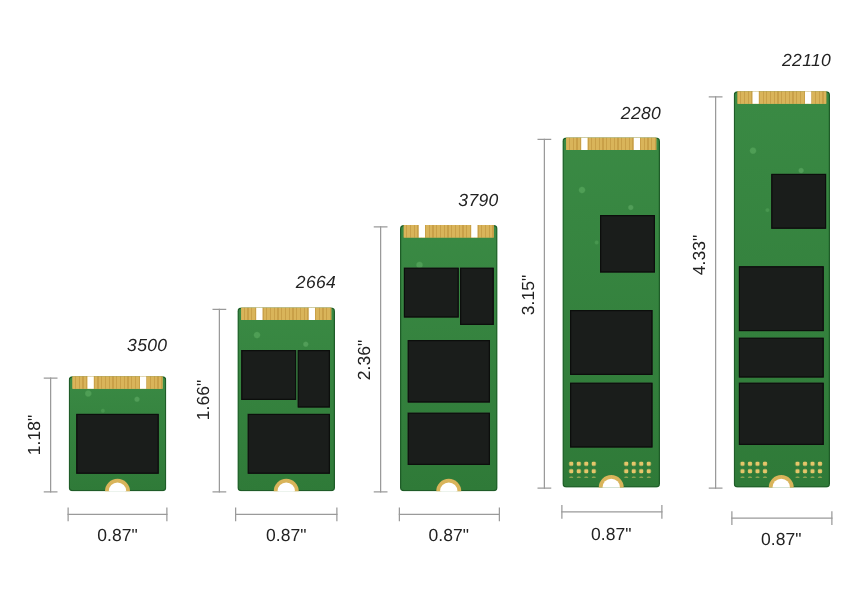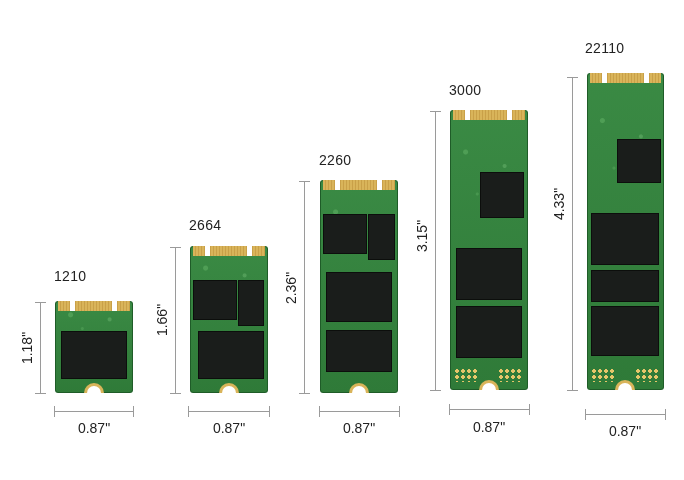--- a/index.html
+++ b/index.html
@@ -1,17 +1,17 @@
 <!DOCTYPE html>
 <html><head>
 <meta charset="utf-8">
 <style>
   html, body { margin: 0; padding: 0; background: #ffffff; }
   body { width: 684px; height: 480px; position: relative; overflow: hidden; font-family: "Liberation Sans", sans-serif; }
-  .model-label { position: absolute; font-size: 14px; color: #222; text-align: left; width: 80px; letter-spacing: 0.3px; }
+  .model-label { position: absolute; font-size: 14px; color: #222; text-align: right; width: 80px; letter-spacing: 0.3px; font-style: italic; }
   .card {
     position: absolute; background: #2e7d3a; border-radius: 3px;
     box-shadow: inset 0 0 0 1px #1f5c28;
     overflow: hidden;
     background-image:
       radial-gradient(circle at 20% 15%, rgba(120,200,120,0.35) 0 2px, transparent 3px),
       radial-gradient(circle at 70% 20%, rgba(140,210,140,0.3) 0 1.5px, transparent 2.5px),
       radial-gradient(circle at 35% 30%, rgba(120,200,120,0.25) 0 1px, transparent 2px),
       linear-gradient(180deg, #3a8a44 0%, #2f7a38 100%);
   }
@@ -36,21 +36,21 @@
   .hline::before, .hline::after { content: ""; position: absolute; top: -5px; width: 1px; height: 11px; background: #9a9a9a; }
   .hline::before { left: 0; }
   .hline::after { right: 0; }
   .h-dim { position: absolute; font-size: 14px; color: #222; transform: rotate(-90deg); transform-origin: center; white-space: nowrap; width: 50px; text-align: center; }
   .w-dim { position: absolute; font-size: 14px; color: #222; width: 80px; text-align: center; }
 </style>
 </head>
 <body>
 
 <div>
-  <div class="model-label" style="left:54px; top:268px;">1210</div>
+  <div class="model-label" style="left:54px; top:268px;">3500</div>
   <div class="vline" style="left:40px; top:302px; height:92px;"></div>
   <div class="h-dim" style="left:2px; top:340px;">1.18"</div>
   <div class="card" style="left:55px; top:301px; width:78px; height:92px;">
     <div class="key" style="left:3px; width:72px;"></div>
     <div class="notch-cut" style="left:15px;"></div>
     <div class="notch-cut" style="left:57px;"></div>
     <div class="chip" style="left:6px; top:30px; width:66px; height:48px;"></div>
     <div class="screw" style="left:32px;"></div>
   </div>
   <div class="hline" style="left:54px; top:411px; width:80px;"></div>
@@ -68,39 +68,39 @@
     <div class="chip" style="left:3px; top:34px; width:44px; height:40px;"></div>
     <div class="chip" style="left:48px; top:34px; width:26px; height:46px;"></div>
     <div class="chip" style="left:8px; top:85px; width:66px; height:48px;"></div>
     <div class="screw" style="left:32px;"></div>
   </div>
   <div class="hline" style="left:188px; top:411px; width:82px;"></div>
   <div class="w-dim" style="left:189px; top:420px;">0.87"</div>
 </div>
 
 <div>
-  <div class="model-label" style="left:319px; top:152px;">2260</div>
+  <div class="model-label" style="left:319px; top:152px;">3790</div>
   <div class="vline" style="left:304px; top:181px; height:213px;"></div>
   <div class="h-dim" style="left:266px; top:280px;">2.36"</div>
   <div class="card" style="left:320px; top:180px; width:78px; height:213px;">
     <div class="key" style="left:3px; width:72px;"></div>
     <div class="notch-cut" style="left:15px;"></div>
     <div class="notch-cut" style="left:57px;"></div>
     <div class="chip" style="left:3px; top:34px; width:44px; height:40px;"></div>
     <div class="chip" style="left:48px; top:34px; width:27px; height:46px;"></div>
     <div class="chip" style="left:6px; top:92px; width:66px; height:50px;"></div>
     <div class="chip" style="left:6px; top:150px; width:66px; height:42px;"></div>
     <div class="screw" style="left:32px;"></div>
   </div>
   <div class="hline" style="left:319px; top:411px; width:81px;"></div>
   <div class="w-dim" style="left:319px; top:420px;">0.87"</div>
 </div>
 
 <div>
-  <div class="model-label" style="left:449px; top:82px;">3000</div>
+  <div class="model-label" style="left:449px; top:82px;">2280</div>
   <div class="vline" style="left:435px; top:111px; height:280px;"></div>
   <div class="h-dim" style="left:397px; top:228px;">3.15"</div>
   <div class="card" style="left:450px; top:110px; width:78px; height:280px;">
     <div class="key" style="left:3px; width:72px;"></div>
     <div class="notch-cut" style="left:15px;"></div>
     <div class="notch-cut" style="left:57px;"></div>
     <div class="chip" style="left:30px; top:62px; width:44px; height:46px;"></div>
     <div class="chip" style="left:6px; top:138px; width:66px; height:52px;"></div>
     <div class="chip" style="left:6px; top:196px; width:66px; height:52px;"></div>
     <div class="pads" style="left:4px;"></div>

